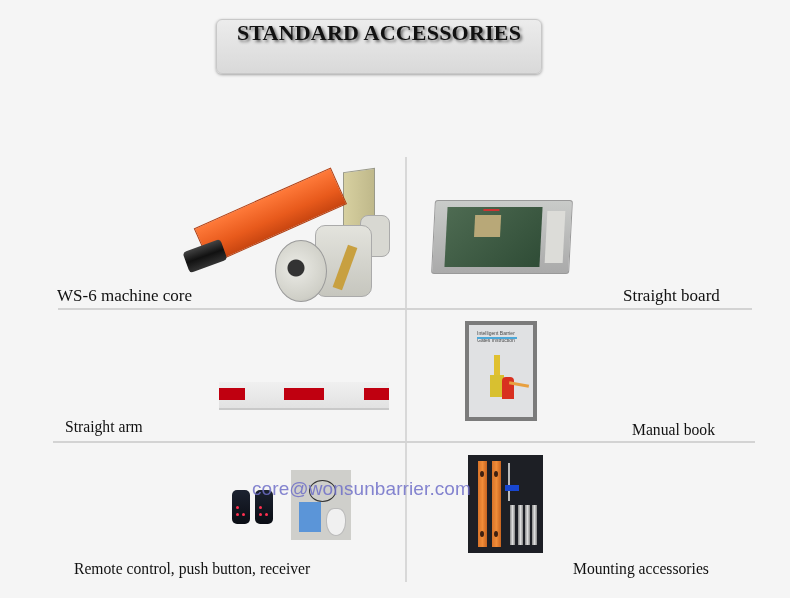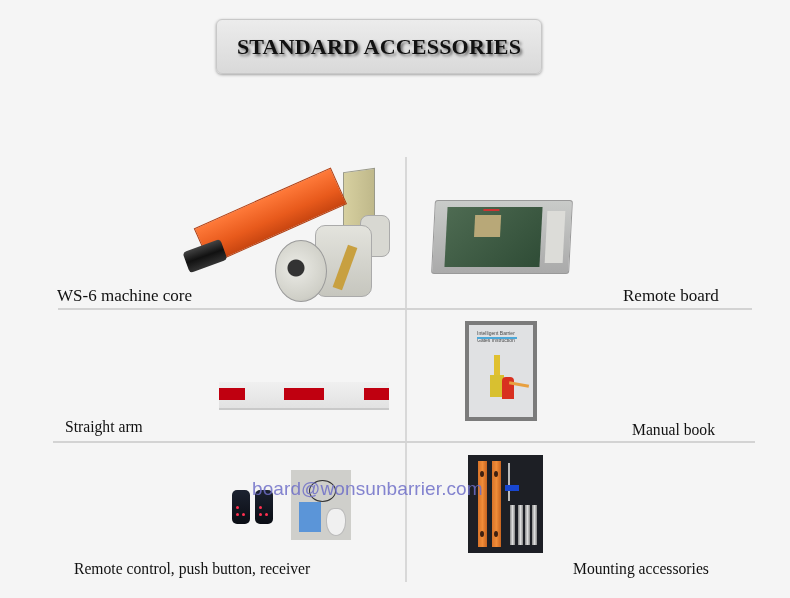--- a/index.html
+++ b/index.html
@@ -1,17 +1,17 @@
 <!DOCTYPE html>
 <html><head>
 <meta charset="utf-8">
 <style>
   html,body{margin:0;padding:0;}
   body{width:790px;height:598px;background:#f5f5f5;position:relative;overflow:hidden;font-family:"Liberation Serif","DejaVu Serif",serif;}
-  .title-box{position:absolute;left:216px;top:19px;width:326px;height:55px;border-radius:6px;background:linear-gradient(#ececec,#d9d9d9);box-shadow:0 1px 3px rgba(0,0,0,.35);border:1px solid #c8c8c8;box-sizing:border-box;display:flex;align-items:center;justify-content:center;}
+  .title-box{position:absolute;left:216px;top:19px;width:326px;height:55px;border-radius:6px;background:linear-gradient(#ececec,#d9d9d9);box-shadow:0 1px 3px rgba(0,0,0,.35);border:1px solid #c8c8c8;box-sizing:border-box;display:flex;align-items:flex-start;justify-content:center;}
   .title-text{font-family:"Liberation Serif",serif;font-weight:bold;font-size:22px;color:#111;letter-spacing:0.2px;text-shadow:2px 2px 3px rgba(0,0,0,.55);}
   .vline{position:absolute;left:405px;top:157px;width:2px;height:425px;background:#d8d8d8;}
   .hline{position:absolute;height:2px;background:#d3d3d3;}
   .label{position:absolute;font-size:17px;color:#111;white-space:nowrap;}
   .label.cond{transform:scaleX(0.92);transform-origin:left center;}
   
   .mc{position:absolute;left:180px;top:165px;width:215px;height:145px;}
   .mc .arm{position:absolute;left:30px;top:37px;width:148px;height:38px;background:linear-gradient(#ff7a3a,#e85a1c 60%,#c84510);transform:rotate(-24deg);transform-origin:left bottom;top:60px;border:1px solid #b03d10;}
   .mc .shaft{position:absolute;left:5px;top:80px;width:40px;height:22px;background:linear-gradient(#444,#111,#333);border-radius:4px;transform:rotate(-20deg);}
   .mc .plate{position:absolute;left:163px;top:5px;width:30px;height:55px;background:linear-gradient(90deg,#d7d0a0,#bfb88a);border:1px solid #998;transform:skewY(-8deg);}
@@ -74,21 +74,21 @@
   <div class="lever"></div>
 </div>
 <div class="label" style="left:57px;top:286px;">WS-6 machine core</div>
 
 <div class="cb">
   <div class="pcb"></div>
   <div class="trans"></div>
   <div class="wire"></div>
   <div class="term"></div>
 </div>
-<div class="label" style="left:623px;top:286px;">Remote board</div>
+<div class="label" style="left:623px;top:286px;">Straight board</div>
 
 <div class="sa">
   <div class="stripe" style="left:0;width:26px;"></div>
   <div class="stripe" style="left:65px;width:40px;"></div>
   <div class="stripe" style="left:145px;width:25px;"></div>
 </div>
 <div class="label cond" style="left:65px;top:417px;">Straight arm</div>
 
 <div class="mb">
   <div class="page">
@@ -130,13 +130,13 @@
     </div>
   <div class="key"></div>
   <div class="handle"></div>
   <div class="bolt" style="left:42px;"></div>
   <div class="bolt" style="left:50px;"></div>
   <div class="bolt" style="left:57px;"></div>
   <div class="bolt" style="left:64px;"></div>
 </div>
 <div class="label cond" style="left:573px;top:559px;">Mounting accessories</div>
 
-<div class="watermark">board@wonsunbarrier.com</div>
+<div class="watermark">core@wonsunbarrier.com</div>
 
 </body></html>

